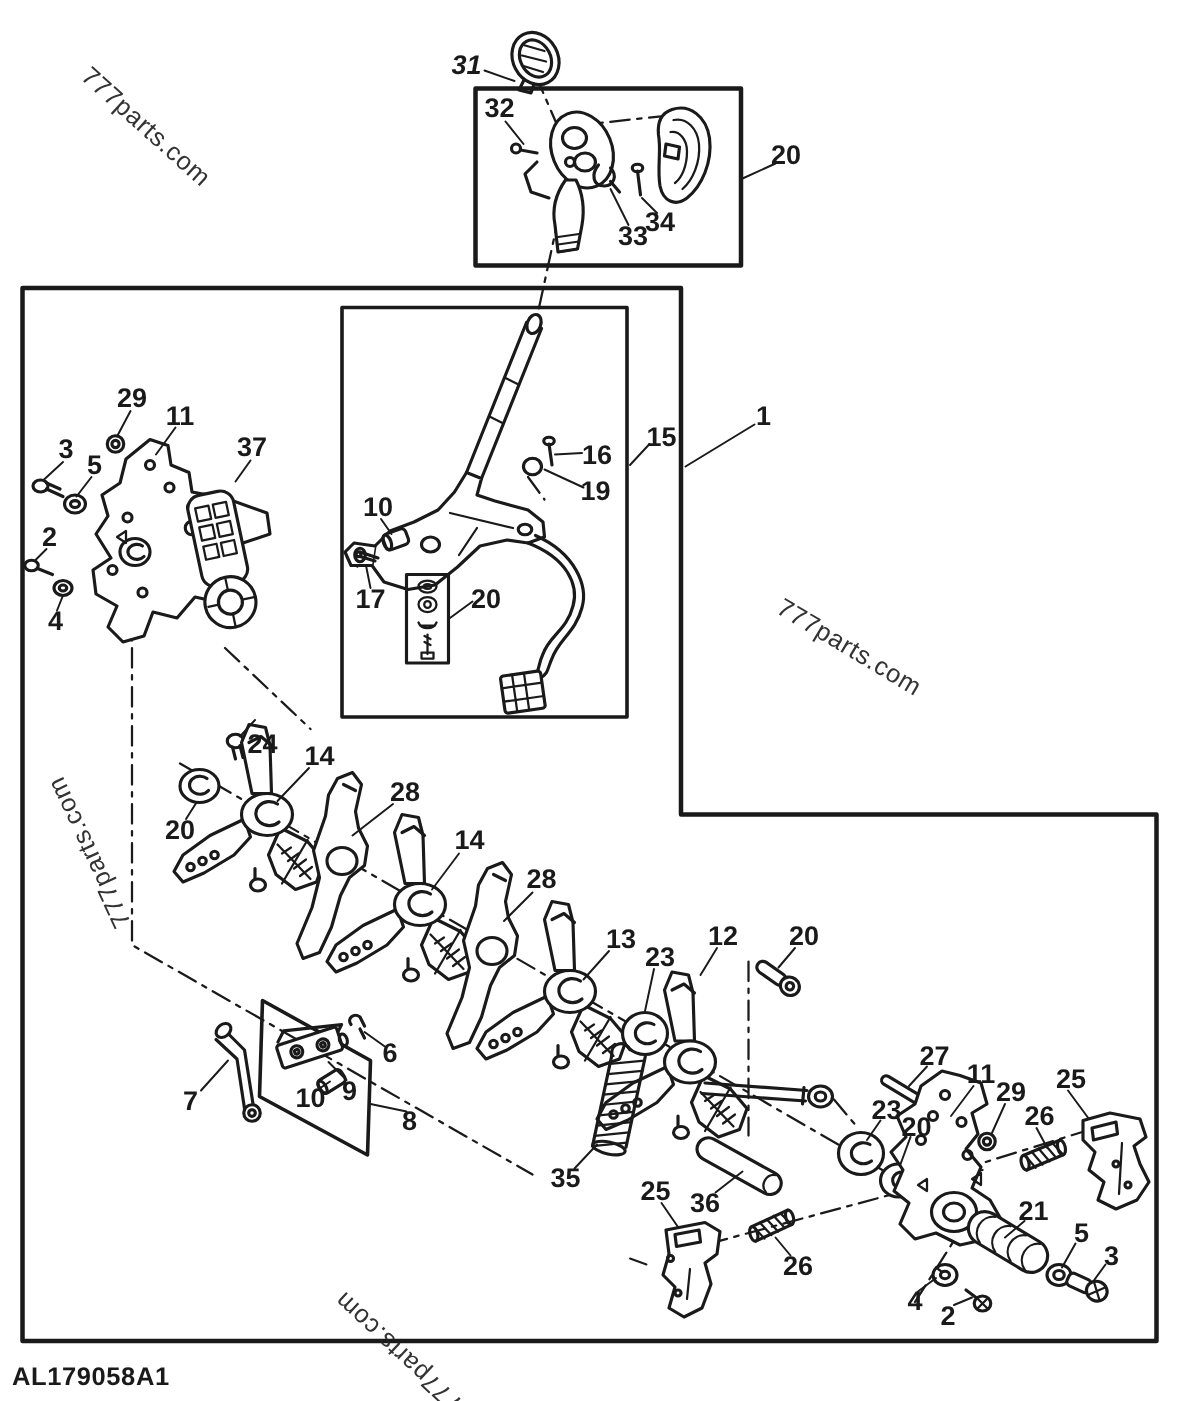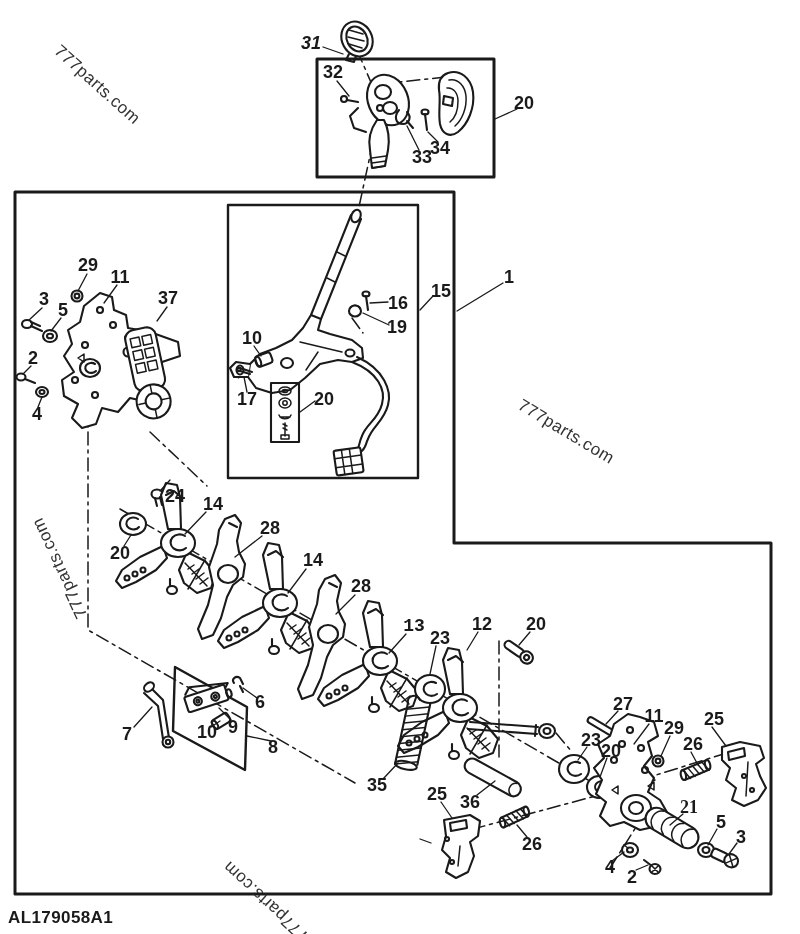--- a/index.html
+++ b/index.html
@@ -486,41 +486,41 @@
       <div class="plabel" style="left: 44px; top: 299px;">3</div>
       <div class="plabel" style="left: 63px; top: 310px;">5</div>
       <div class="plabel" style="left: 33px; top: 358px;">2</div>
       <div class="plabel" style="left: 37px; top: 414px;">4</div>
       <div class="plabel" style="left: 175px; top: 484px; margin-top: 12px;">24</div>
       <div class="plabel" style="left: 213px; top: 504px;">14</div>
       <div class="plabel" style="left: 270px; top: 528px;">28</div>
       <div class="plabel" style="left: 120px; top: 553px;">20</div>
       <div class="plabel" style="left: 313px; top: 560px;">14</div>
       <div class="plabel" style="left: 361px; top: 586px;">28</div>
-      <div class="plabel" style="left: 414px; top: 626px; font-family: Liberation Mono, monospace;">13</div>
+      <div class="plabel" style="left: 414px; top: 626px;">13</div>
       <div class="plabel" style="left: 440px; top: 638px;">23</div>
       <div class="plabel" style="left: 482px; top: 624px;">12</div>
       <div class="plabel" style="left: 536px; top: 624px;">20</div>
       <div class="plabel" style="left: 377px; top: 785px;">35</div>
       <div class="plabel" style="left: 470px; top: 802px;">36</div>
       <div class="plabel" style="left: 437px; top: 794px;">25</div>
       <div class="plabel" style="left: 532px; top: 844px;">26</div>
       <div class="plabel" style="left: 260px; top: 702px;">6</div>
       <div class="plabel" style="left: 127px; top: 734px;">7</div>
       <div class="plabel" style="left: 233px; top: 727px;">9</div>
       <div class="plabel" style="left: 207px; top: 732px;">10</div>
       <div class="plabel" style="left: 273px; top: 747px;">8</div>
       <div class="plabel" style="left: 623px; top: 704px;">27</div>
       <div class="plabel" style="left: 654px; top: 716px;">11</div>
       <div class="plabel" style="left: 674px; top: 728px;">29</div>
       <div class="plabel" style="left: 714px; top: 719px;">25</div>
       <div class="plabel" style="left: 693px; top: 744px;">26</div>
       <div class="plabel" style="left: 591px; top: 740px;">23</div>
       <div class="plabel" style="left: 611px; top: 751px;">20</div>
-      <div class="plabel" style="left: 689px; top: 807px; font-family: Liberation Serif, serif;">21</div>
+      <div class="plabel" style="left: 689px; top: 807px;">21</div>
       <div class="plabel" style="left: 721px; top: 822px;">5</div>
       <div class="plabel" style="left: 741px; top: 837px;">3</div>
       <div class="plabel" style="left: 610px; top: 867px;">4</div>
       <div class="plabel" style="left: 632px; top: 877px;">2</div>
     </div>
 
 <div class="footer-code">AL179058A1</div>
 </div>
 
 </body></html>

